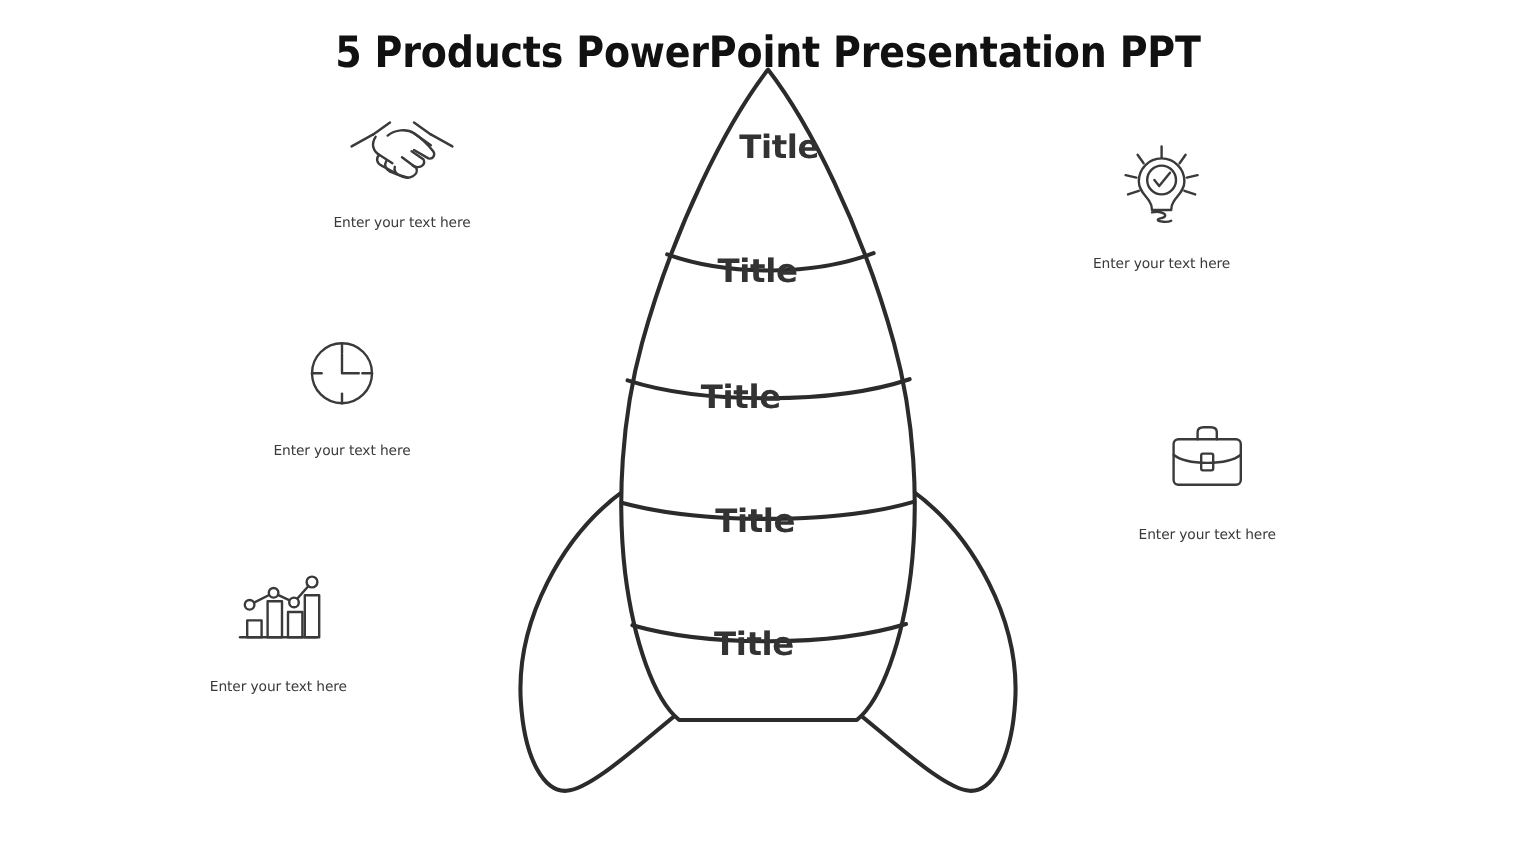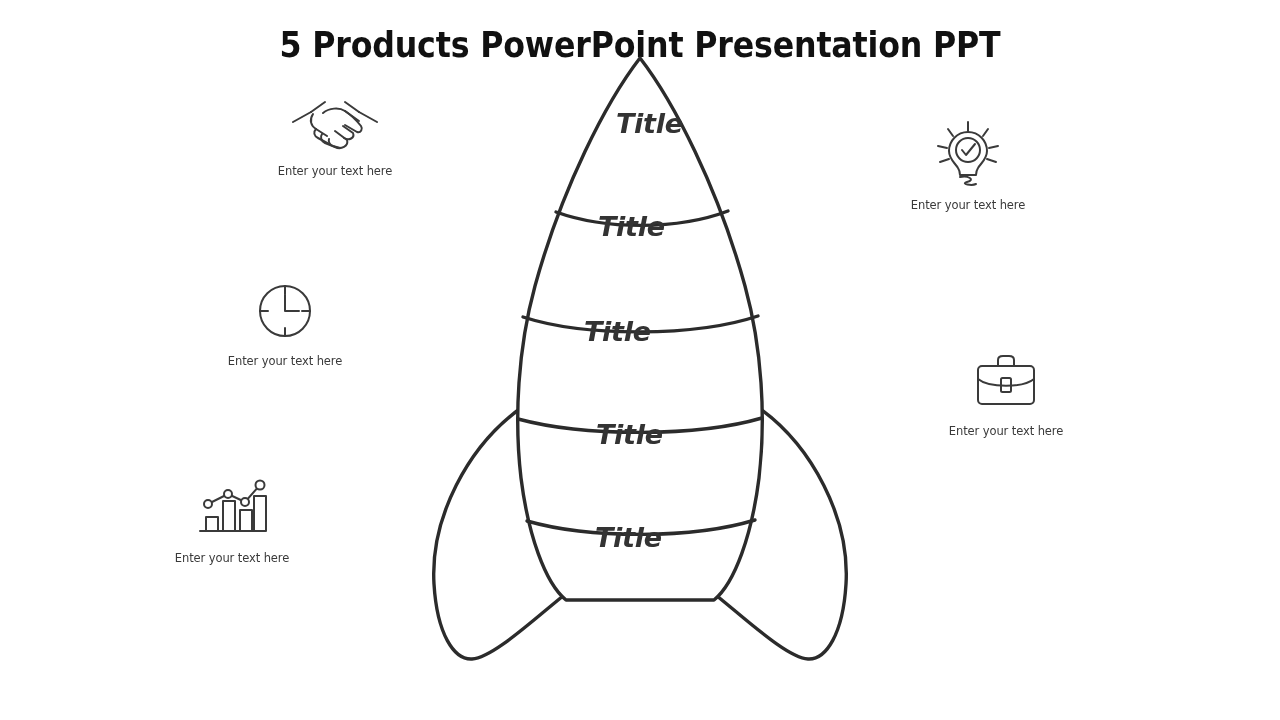--- a/index.html
+++ b/index.html
@@ -33,21 +33,20 @@
     white-space: nowrap;
   }
 
   
   #rocket-figure {
     position: absolute;
     left: 410px;
     top: 48px;
     width: 460px;
     height: 625px;
-    font-style: italic;
   }
   #rocket-svg { display: block; width: 460px; height: 625px; }
 
   .rocket-outline {
     fill: #ffffff;
     stroke: #2b2b2b;
     stroke-width: 3.4;
     stroke-linejoin: round;
     stroke-linecap: round;
   }
@@ -83,21 +82,21 @@
     text-align: center;
   }
   .side-icon {
     height: 66px;
     display: flex;
     align-items: center;
     justify-content: center;
   }
   .side-icon svg { display: block; }
   .side-label {
-    margin-top: 10px;
+    margin-top: 24px;
     font-size: 11.5px;
     color: #3a3a3a;
     font-family: "DejaVu Sans", sans-serif;
     letter-spacing: -0.1px;
     white-space: nowrap;
   }
 
   .ico-stroke {
     fill: none;
     stroke: #3a3a3a;

